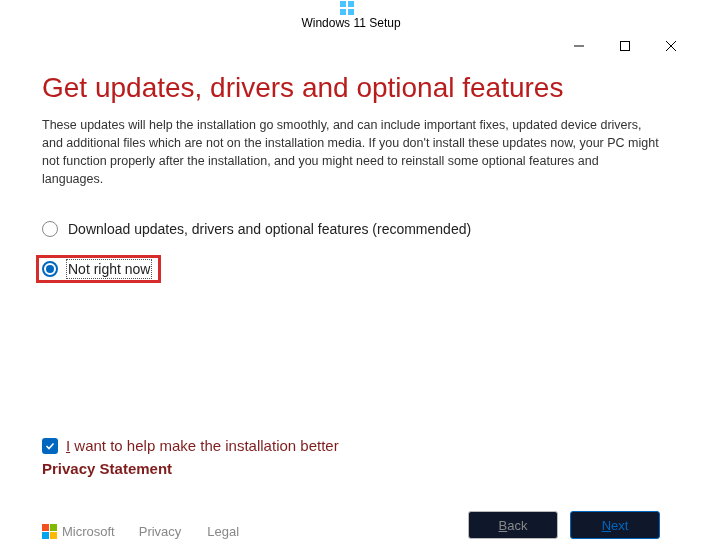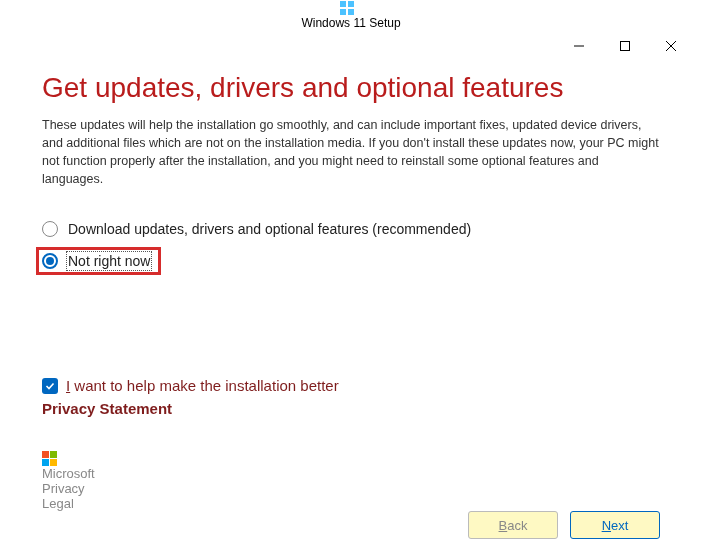--- a/index.html
+++ b/index.html
@@ -51,21 +51,21 @@
       color: #333;
       line-height: 1.45;
       margin-bottom: 32px;
     }
     .radio-group {
       margin-top: 8px;
     }
     .radio-option {
       display: flex;
       align-items: center;
-      margin-bottom: 10px;
+      margin-bottom: 18px;
       font-size: 14px;
       color: #222;
       cursor: pointer;
     }
     .radio-circle {
       width: 16px; height: 16px;
       border-radius: 50%;
       border: 1.5px solid #888;
       margin-right: 10px;
       position: relative;
@@ -120,23 +120,22 @@
     }
     .privacy-link {
       display: block;
       margin-bottom: 22px;
       cursor: pointer;
       font-weight: bold;
     }
     .help-label { cursor: pointer; }
     .bottom-row {
       display: flex;
-      align-items: flex-start;
+      align-items: flex-end;
       padding-top: 12px;
-      flex-direction: column;
     }
     .ms-logo {
       display: grid;
       grid-template-columns: 7px 7px;
       grid-template-rows: 7px 7px;
       gap: 1px;
       margin-right: 5px;
     }
     .ms-logo span:nth-child(1){background:#f25022;}
     .ms-logo span:nth-child(2){background:#7fba00;}
@@ -155,21 +154,21 @@
     }
     .nav-buttons {
       margin-left: auto;
       display: flex;
       gap: 12px;
     }
     .nav-btn {
       width: 90px;
       height: 28px;
       font-size: 13px;
-      background: #fef9c3;
+      background: #0f172a;
       border: 1px solid #bbb;
       border-radius: 3px;
       cursor: pointer;
       display: flex; align-items: center; justify-content: center;
       color: #888;
     }
     .nav-btn.primary {
       border: 1.5px solid #0067c0;
       color: #0067c0;
     }

